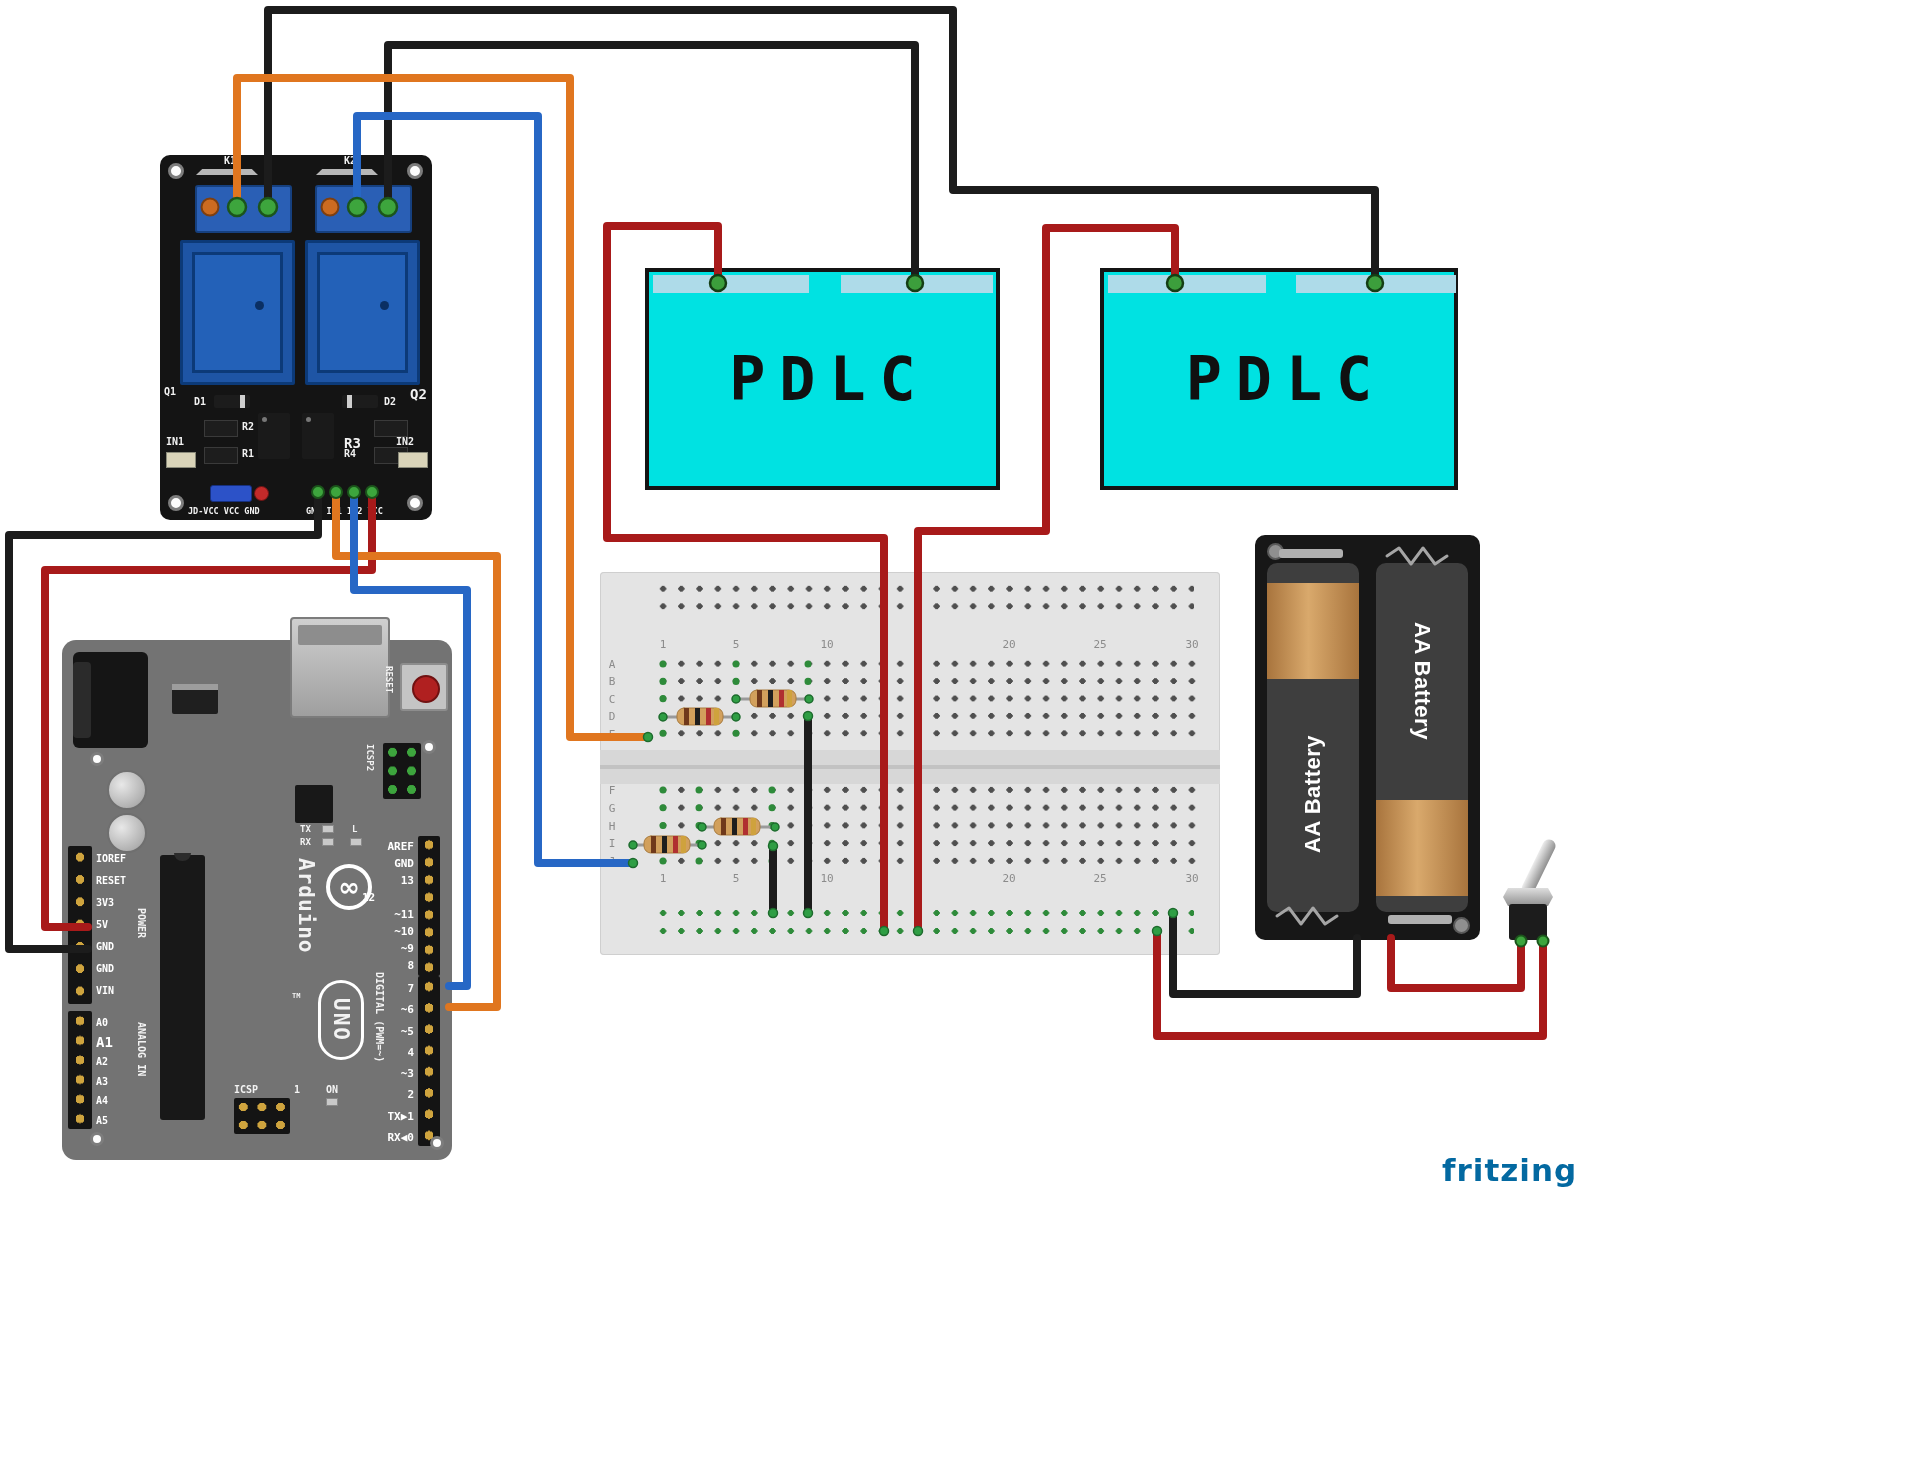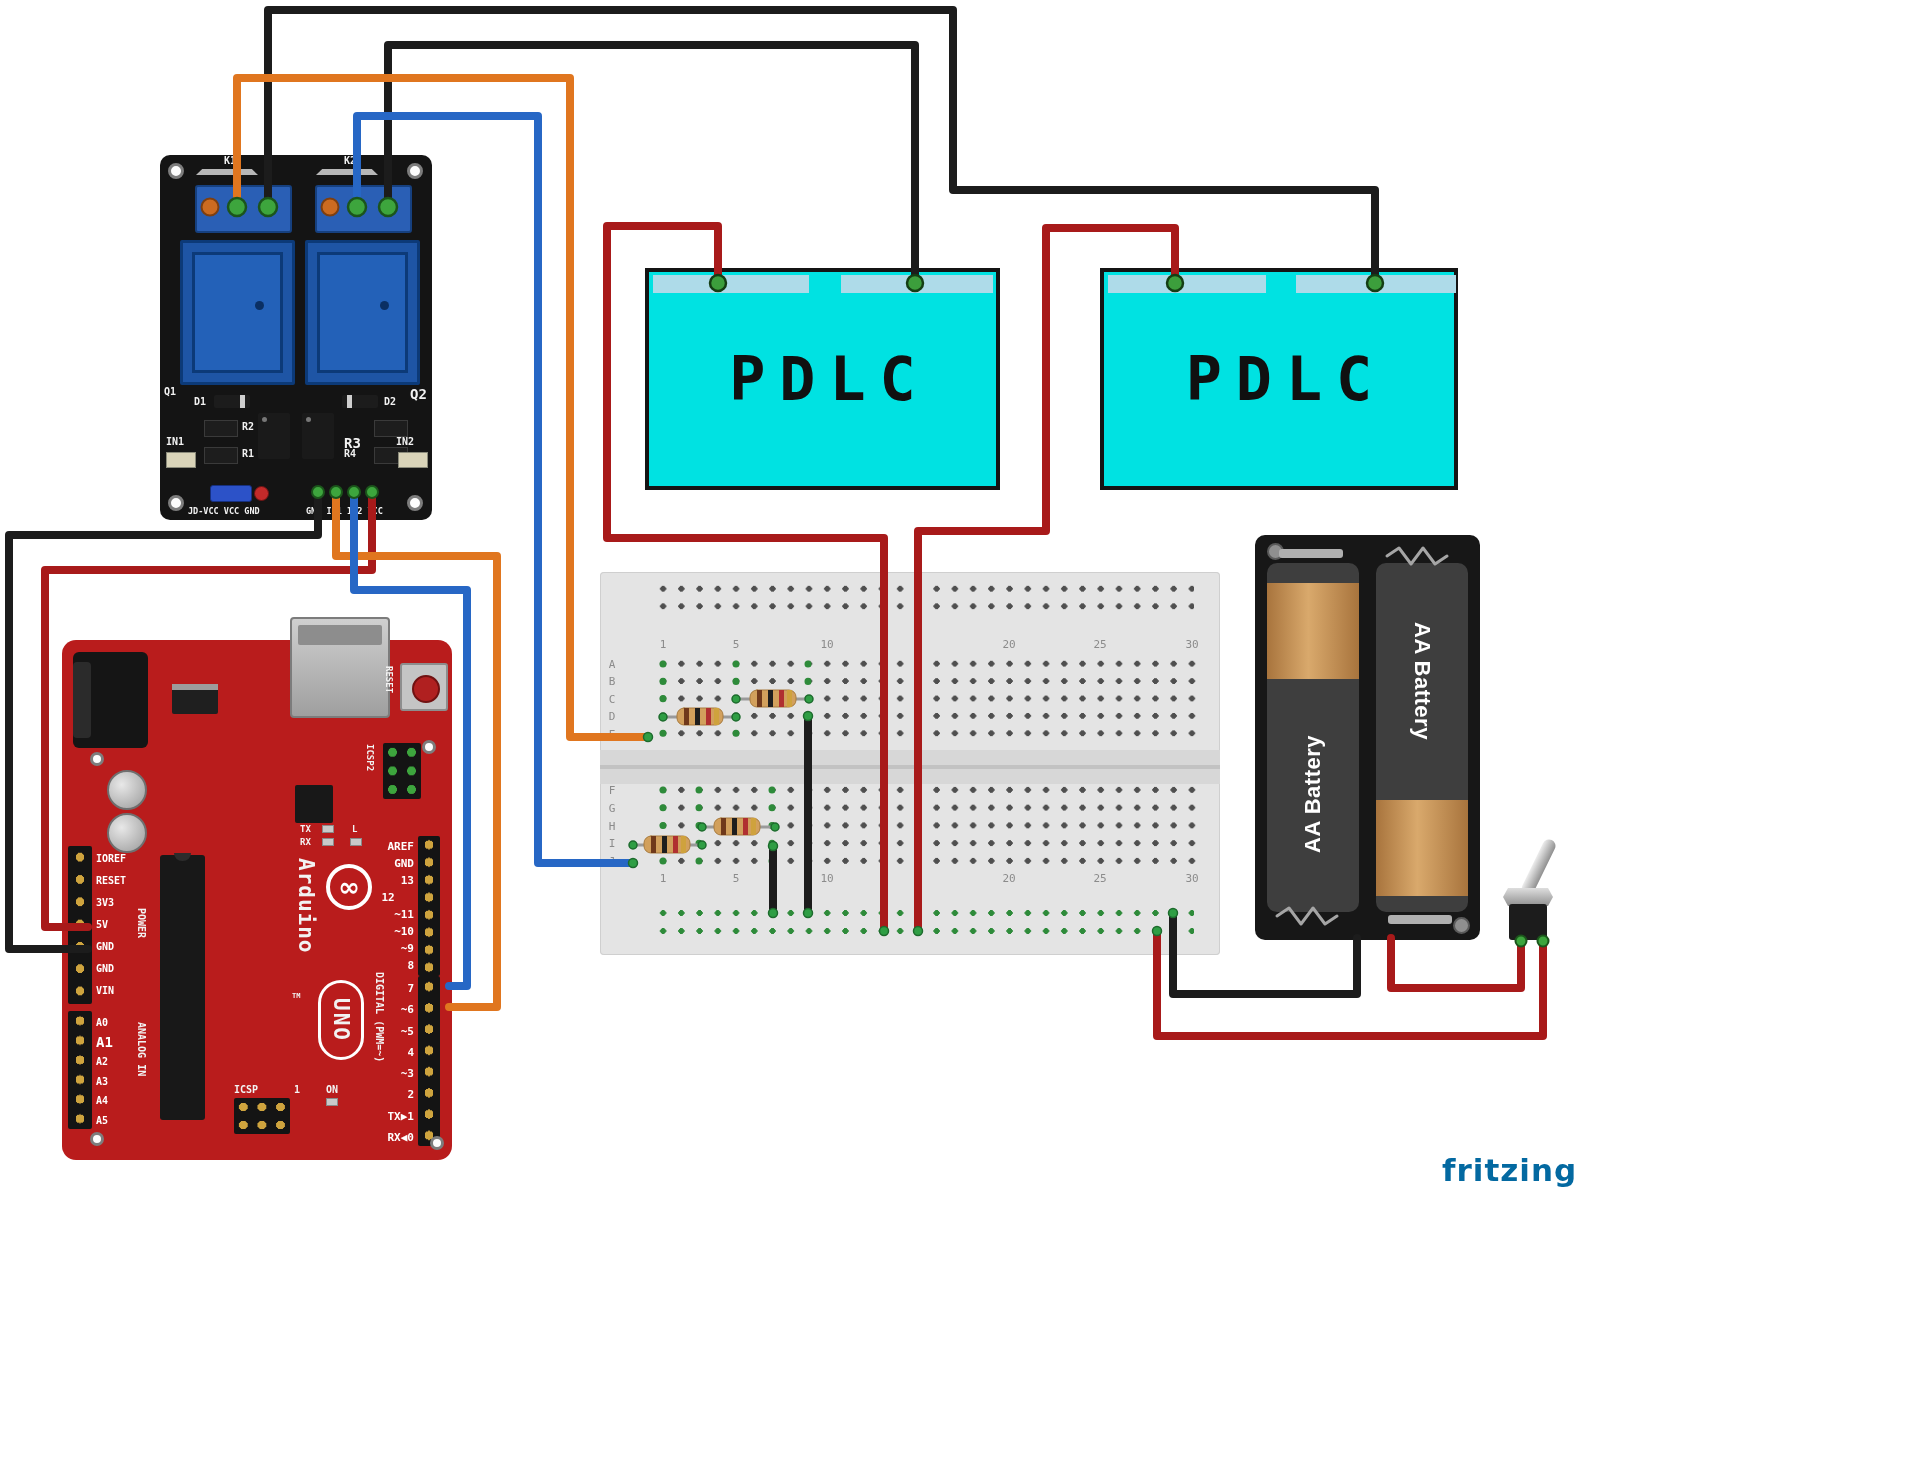--- a/index.html
+++ b/index.html
@@ -132,21 +132,21 @@
     <div class="abs" style="left:142px;top:258px;width:32px;height:46px;background:#1a1a1a;border-radius:2px">
         <div class="abs" style="left:4px;top:4px;width:5px;height:5px;border-radius:50%;background:#777"></div>
       </div>
 
     <div class="abs" style="left:50px;top:330px;width:40px;height:15px;background:#2c52c8;border-radius:3px;border:1px solid #16307f"></div>
     <div class="abs" style="left:94px;top:331px;width:13px;height:13px;border-radius:50%;background:#c22a2a;border:1px solid #6e1414"></div>
     <span class="lbl" style="left:28px;top:351px;font-size:8.5px">JD-VCC VCC GND</span>
     <span class="lbl" style="left:146px;top:351px;font-size:8.5px">GND IN1 IN2 VCC</span>
   </div>
 
-  <div class="abs" style="left:62px;top:640px;width:390px;height:520px;background:#b91c1c;border-radius:14px">
+  <div class="abs" style="left:62px;top:640px;width:390px;height:520px;background:#737373;border-radius:14px">
     <div class="abs" style="left:11px;top:12px;width:75px;height:96px;background:#151515;border-radius:6px">
         <div class="abs" style="left:0;top:10px;width:18px;height:76px;background:#2b2b2b;border-radius:4px"></div>
       </div>
     <div class="abs" style="left:228px;top:-23px;width:100px;height:101px;background:linear-gradient(#cfcfcf,#9f9f9f);border:2px solid #7c7c7c;box-sizing:border-box;border-radius:4px">
         <div class="abs" style="left:6px;top:6px;width:84px;height:20px;background:#8d8d8d;border-radius:2px"></div>
       </div>
     <div class="abs" style="left:338px;top:23px;width:48px;height:48px;background:#c4c4c4;border:2px solid #8d8d8d;box-sizing:border-box;border-radius:3px">
         <div class="abs" style="left:10px;top:10px;width:24px;height:24px;border-radius:50%;background:#b02020;border:2px solid #701111"></div>
       </div>
     <span class="lbl v" style="left:322px;top:26px;font-size:9px">RESET</span>
@@ -178,21 +178,21 @@
     <div class="abs" style="left:256px;top:340px;width:46px;height:80px;border:3px solid #fff;border-radius:24px;box-sizing:border-box;display:flex;align-items:center;justify-content:center">
         <span class="lbl v" style="position:static;font-size:21px;letter-spacing:2px">UNO</span>
       </div>
 
     <div class="abs holes goldpins" style="left:356px;top:196px;width:22px;height:140px;background-color:#141414;background-size:22px 17.5px;border-radius:2px"></div>
     <div class="abs holes goldpins" style="left:356px;top:336px;width:22px;height:170px;background-color:#141414;background-size:22px 21.25px;border-radius:2px"></div>
     <div class="abs pincol" style="left:300px;top:198px;width:52px;text-align:right">
       <span style="height:17px;line-height:17px;font-size:11px;text-align:right">AREF</span>
       <span style="height:17px;line-height:17px;font-size:11px;text-align:right">GND</span>
       <span style="height:17px;line-height:17px;font-size:11px;text-align:right">13</span>
-      <span style="height:17px;line-height:17px;font-size:11px;text-align:center">12</span>
+      <span style="height:17px;line-height:17px;font-size:11px;text-align:left">12</span>
       <span style="height:17px;line-height:17px;font-size:11px;text-align:right">~11</span>
       <span style="height:17px;line-height:17px;font-size:11px;text-align:right">~10</span>
       <span style="height:17px;line-height:17px;font-size:11px;text-align:right">~9</span>
       <span style="height:17px;line-height:17px;font-size:11px;text-align:right">8</span>
     </div>
     <div class="abs pincol" style="left:306px;top:338px;width:46px;text-align:right">
       <span style="height:21.25px;line-height:21.25px;font-size:11px;text-align:right">7</span>
       <span style="height:21.25px;line-height:21.25px;font-size:11px;text-align:right">~6</span>
       <span style="height:21.25px;line-height:21.25px;font-size:11px;text-align:right">~5</span>
       <span style="height:21.25px;line-height:21.25px;font-size:11px;text-align:right">4</span>

